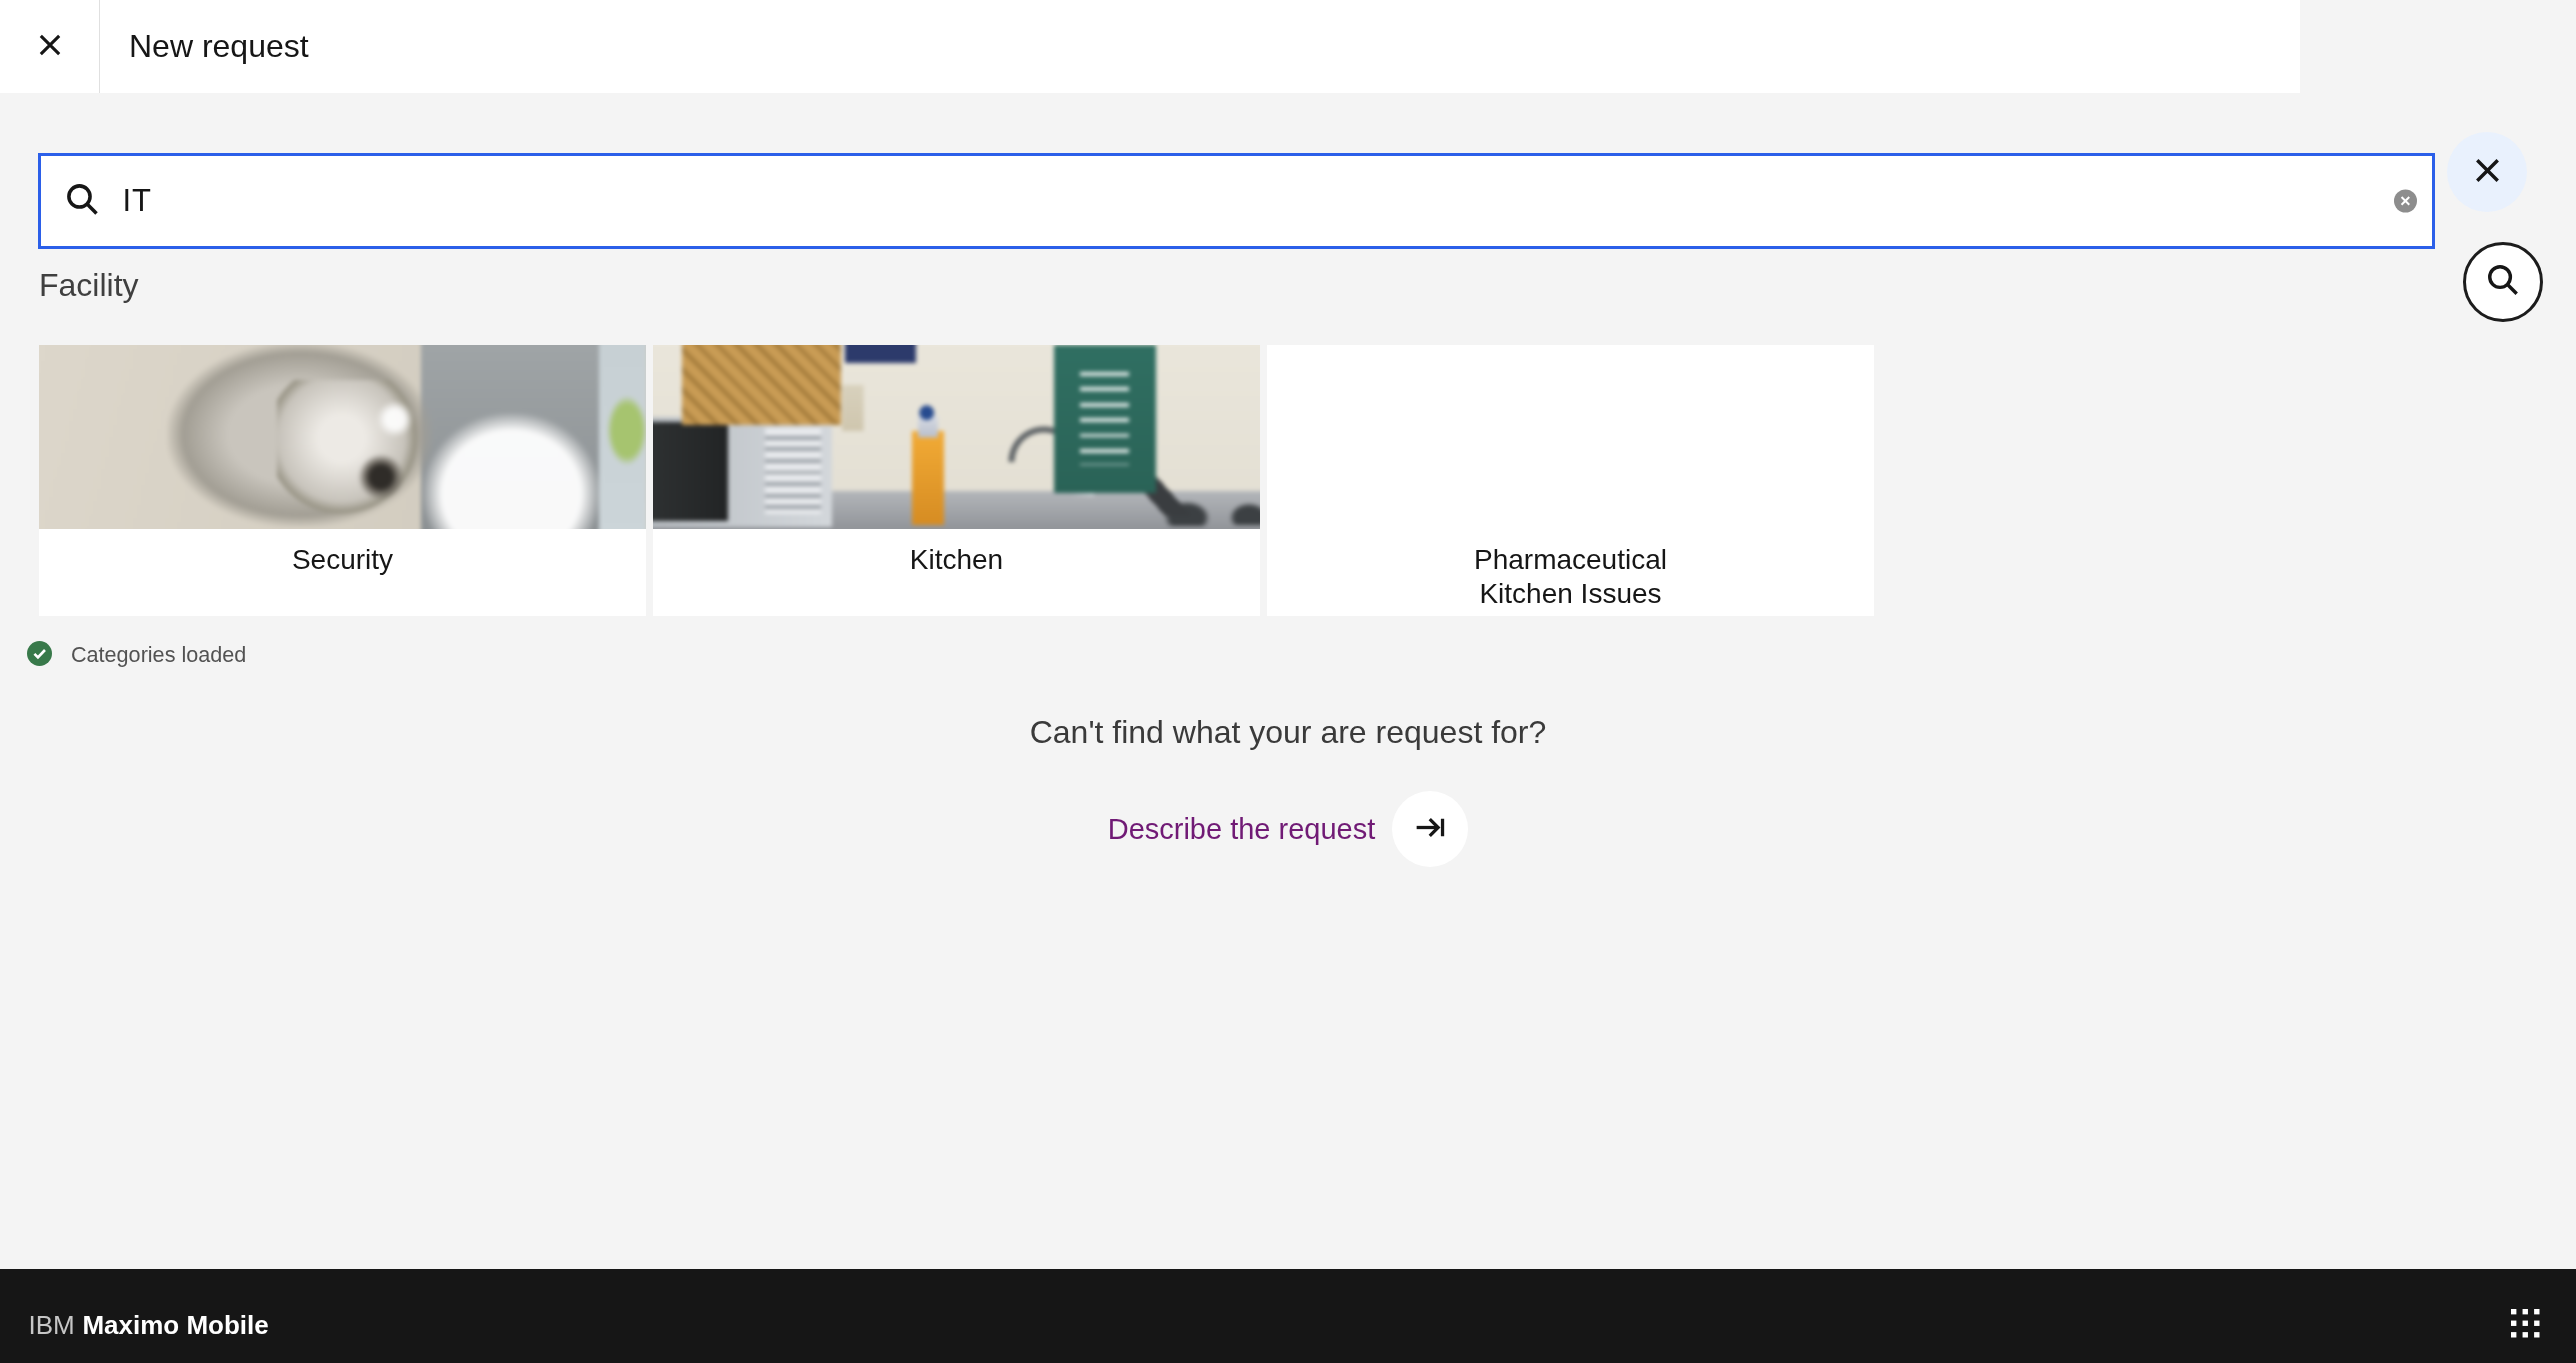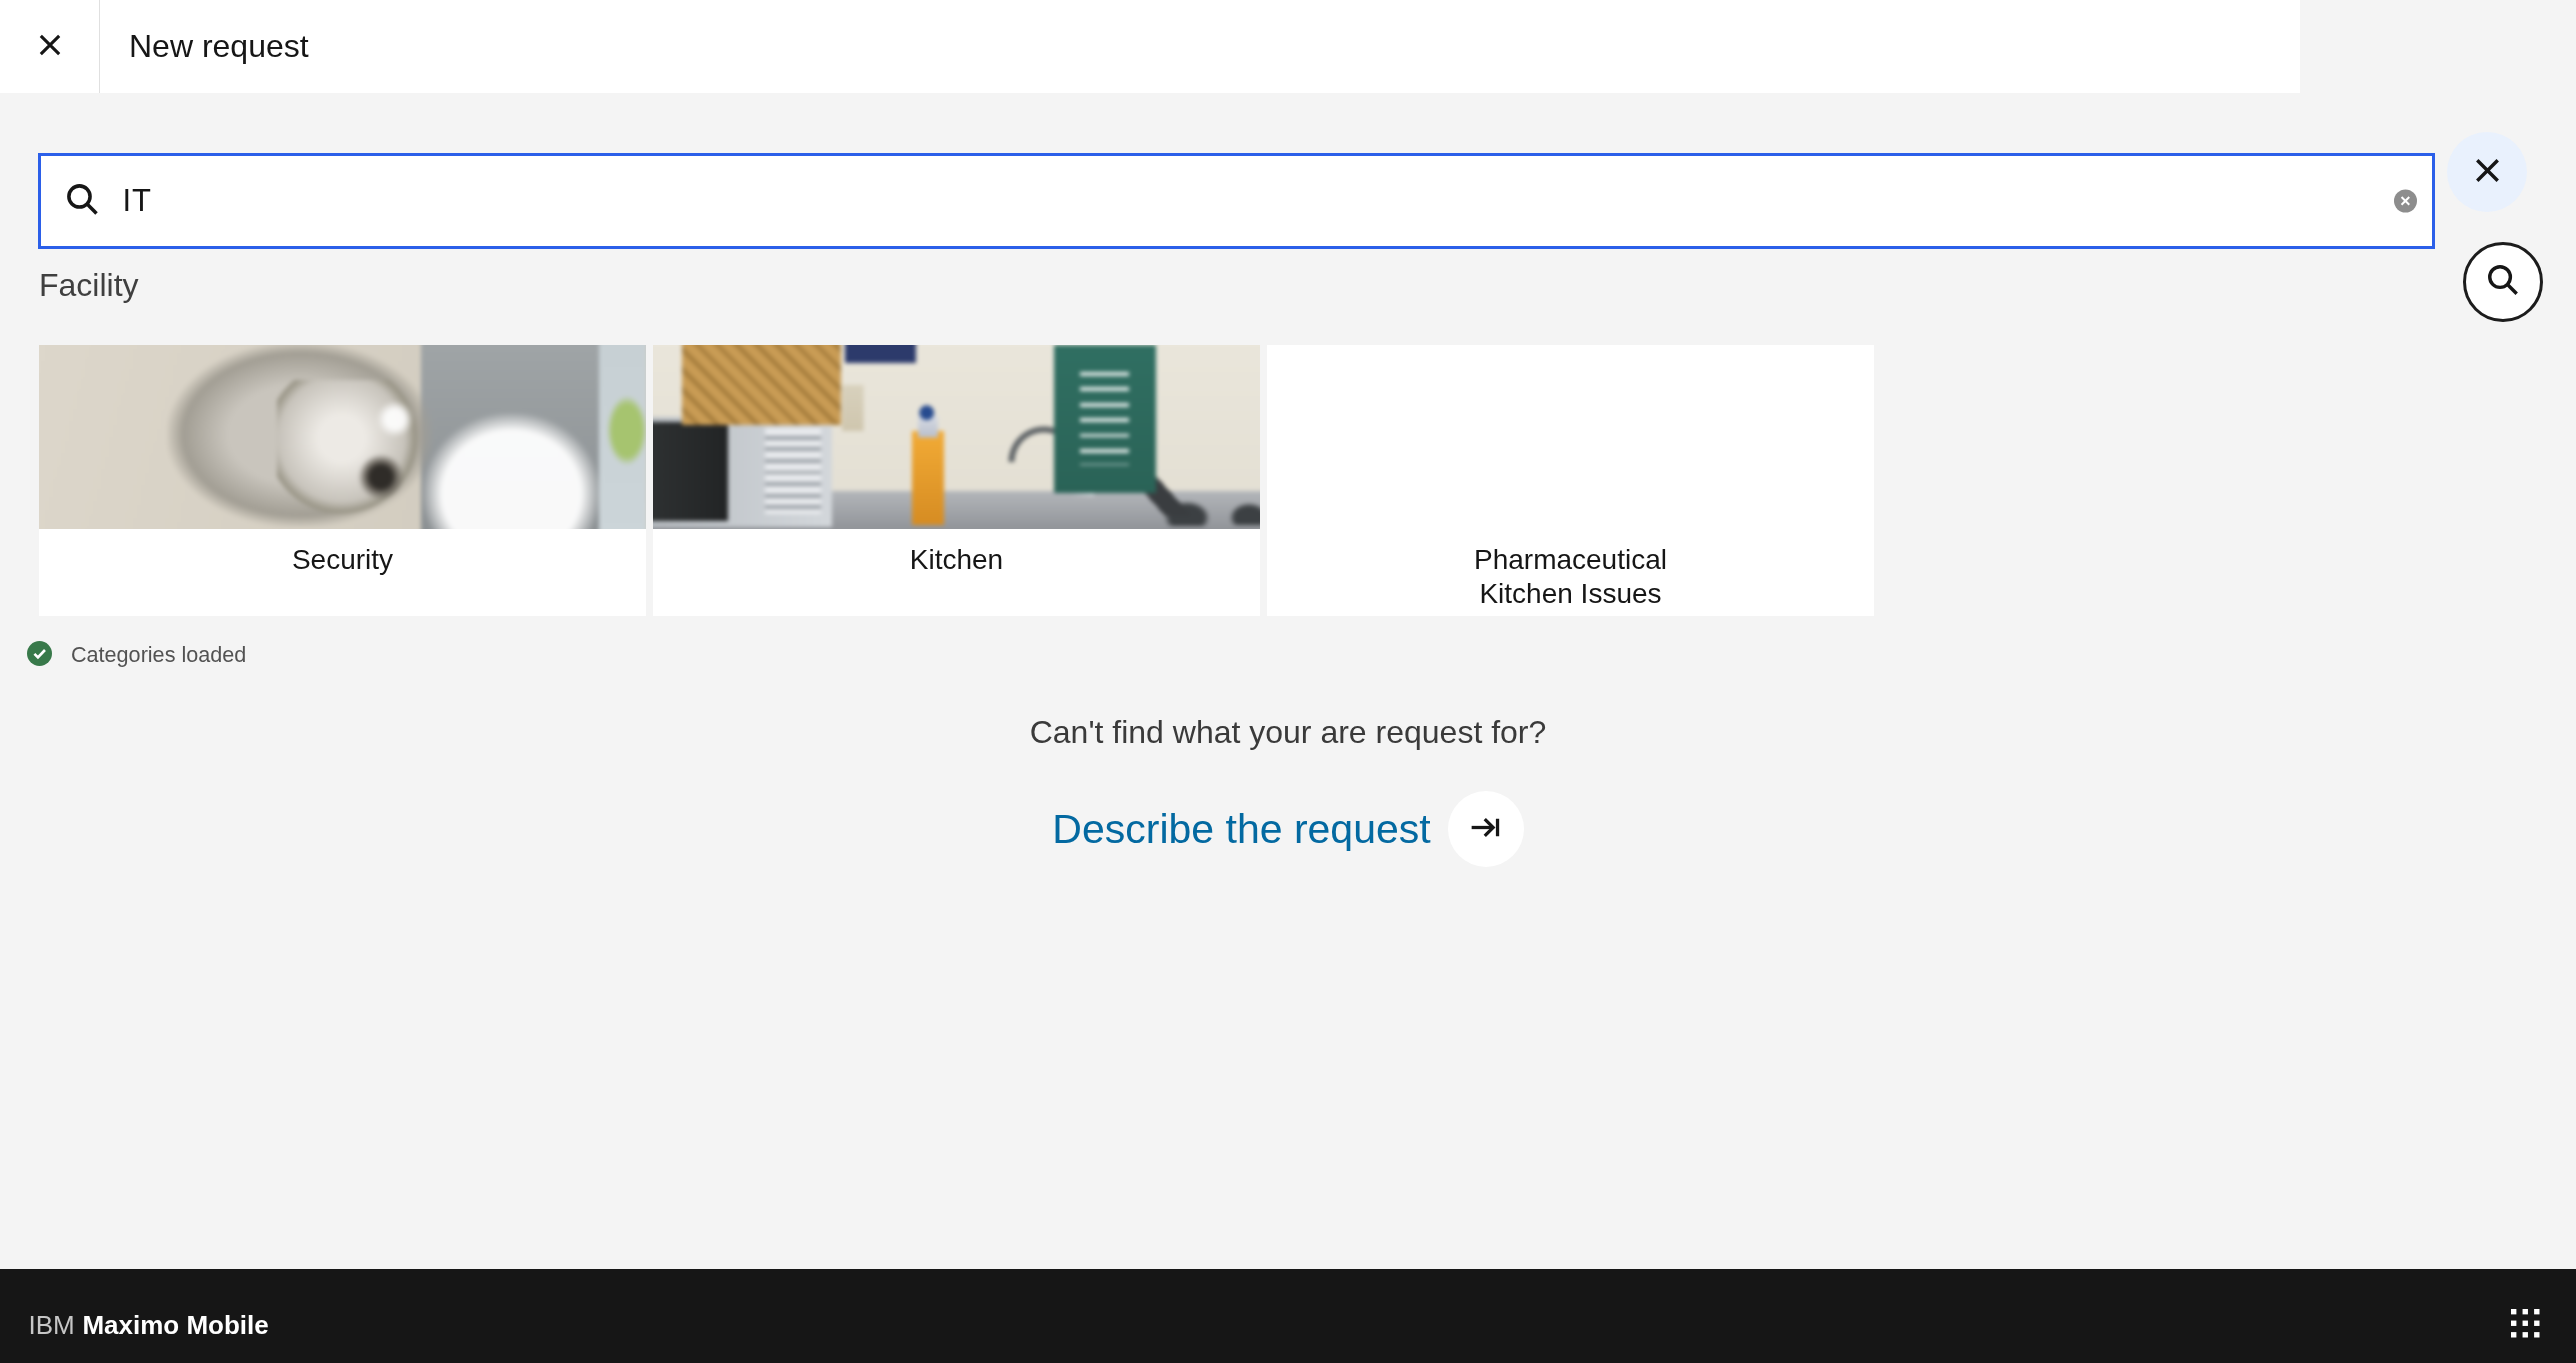--- a/index.html
+++ b/index.html
@@ -68,21 +68,21 @@
     background-position:271px 65px,270px 76px,264px 91px,432px 32px,406px 4.6px,197px 0,34px 0,194px 45px,353px 74px,384px 60px,423px 100px,512px 158px,578px 160px,0 82px,117px 88px,0 77px,0 151px,0 0;
   }
 
   
   .status{position:absolute;left:27px;top:641px;display:flex;align-items:center;gap:19px;}
   .status-text{font-size:21.6px;color:#525252;}
 
   
   .prompt{position:absolute;left:0;top:714px;width:2576px;text-align:center;font-size:32px;color:#3a3a3a;}
   .cta-row{position:absolute;left:0;top:791px;width:2576px;display:flex;align-items:center;justify-content:center;gap:17px;}
-  .cta-link{font-size:41px;color:#0369a1;cursor:pointer;}
+  .cta-link{font-size:29px;color:#701a75;cursor:pointer;}
   .cta-circle{width:76px;height:76px;border-radius:50%;background:#ffffff;display:flex;align-items:center;justify-content:center;cursor:pointer;}
 
   
   .footer{position:absolute;left:0;top:1269px;width:2576px;height:112px;background:#161616;display:flex;align-items:center;justify-content:space-between;padding:0 32px 0 28.5px;box-sizing:border-box;border-radius:0 0 10.8px 10.8px;}
   .brand{font-size:26px;color:#ffffff;}
   .brand .prefix{color:#c6c6c6;font-weight:400;margin-right:7.7px;}
   .brand .name{font-weight:700;}
   .grid-btn{width:37px;height:37px;display:flex;align-items:center;justify-content:center;cursor:pointer;}
 </style>
 </head>

